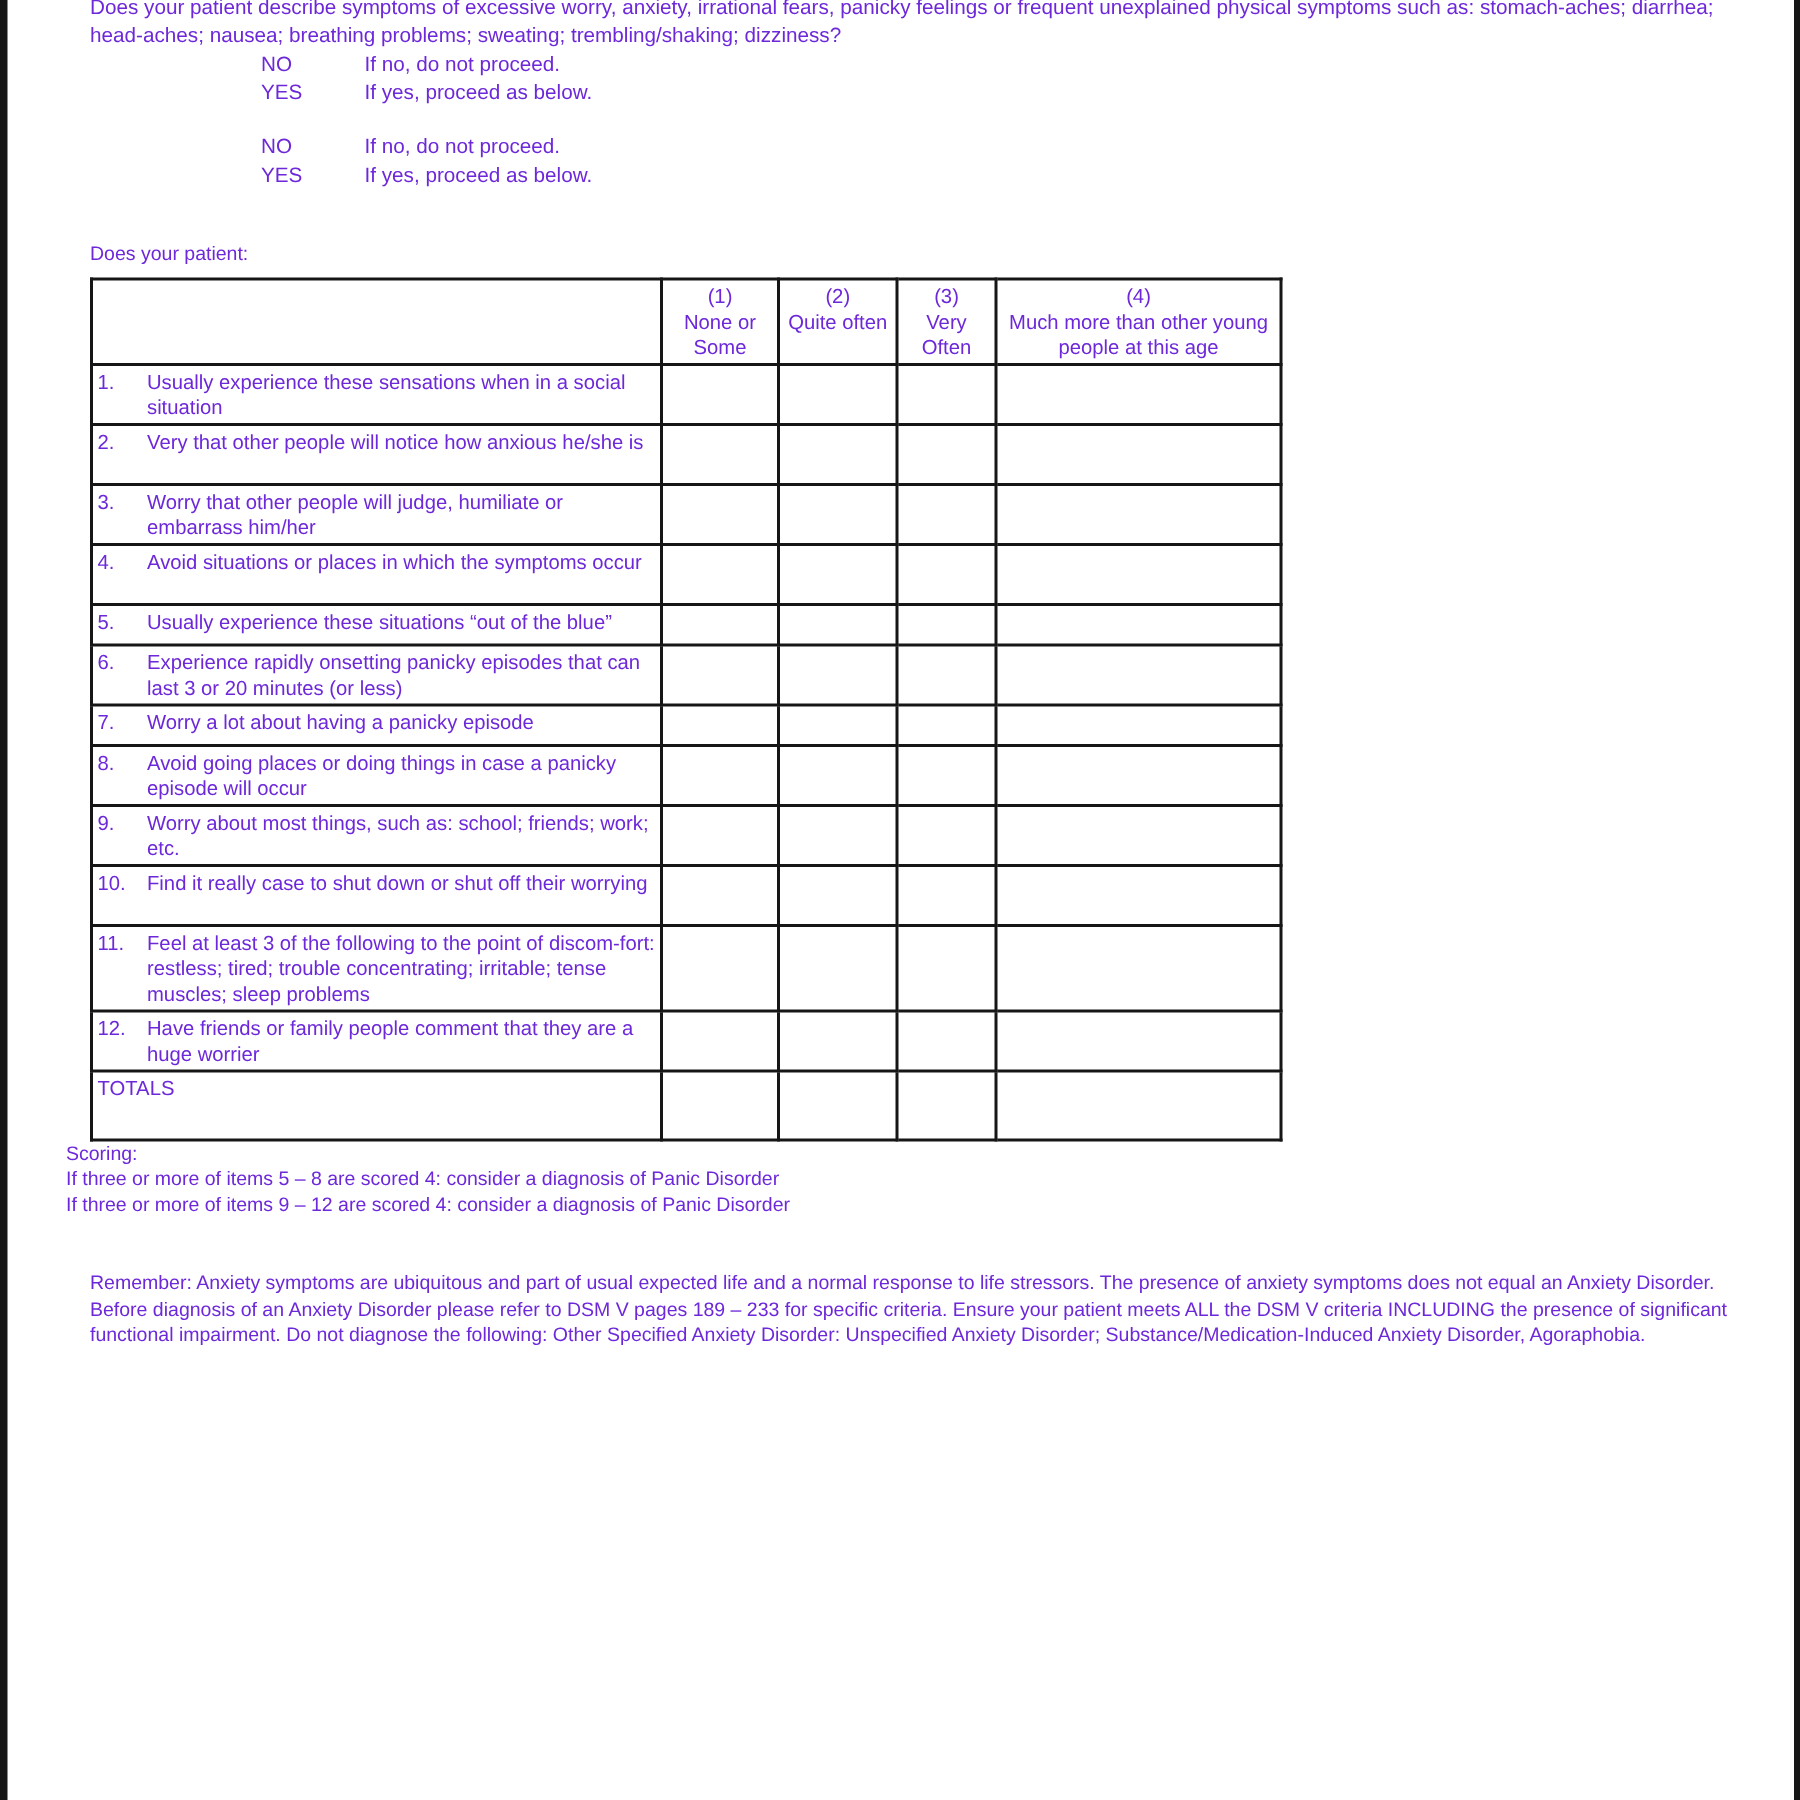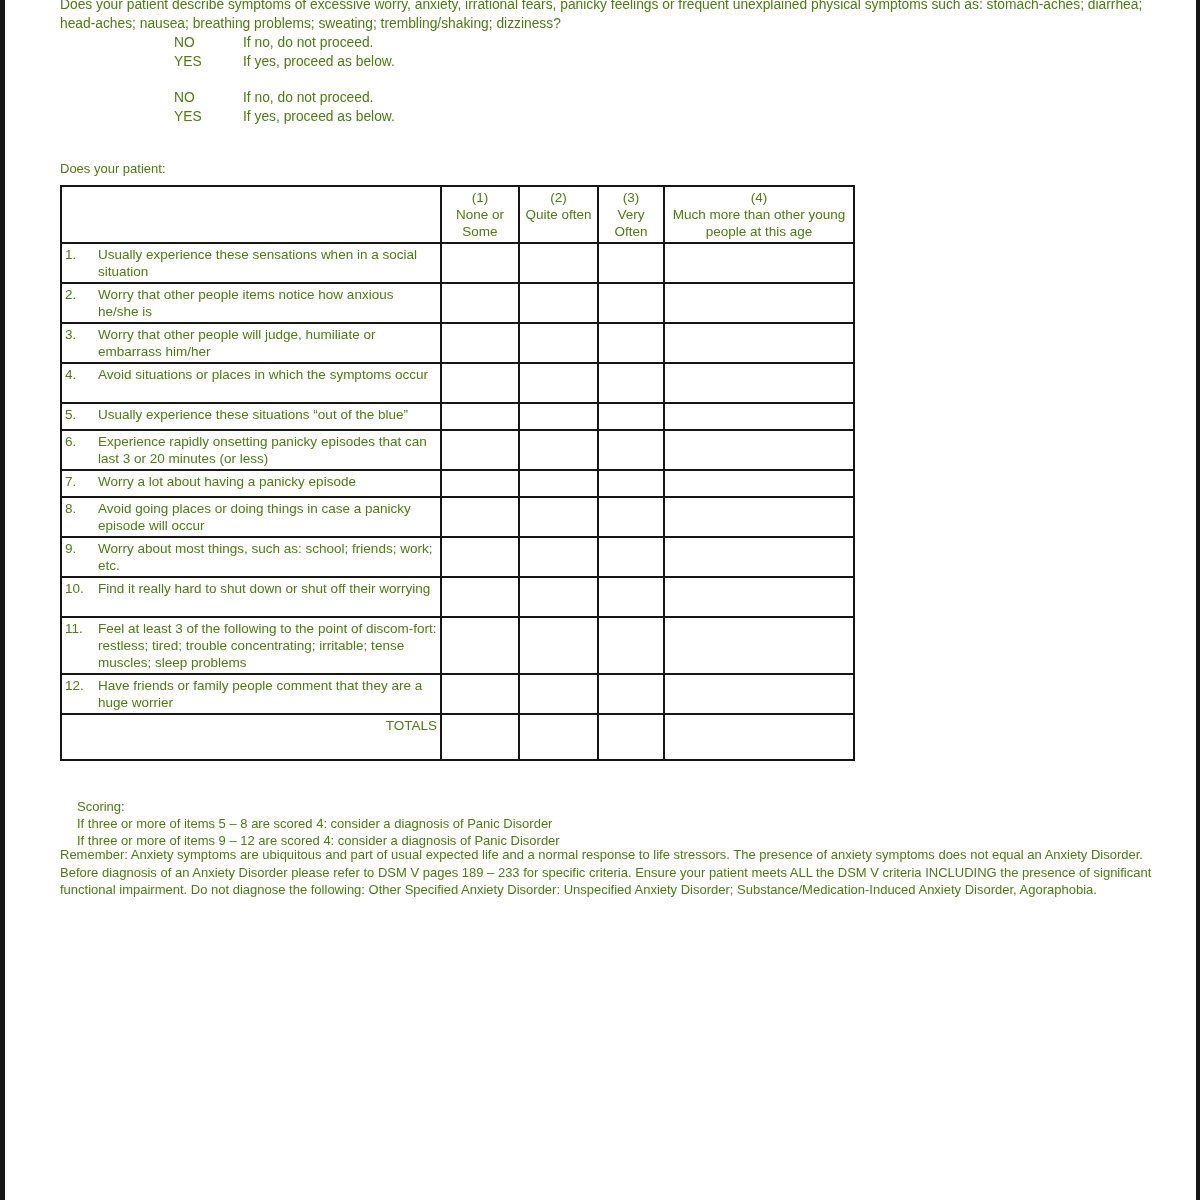--- a/index.html
+++ b/index.html
@@ -8,21 +8,21 @@
     background: #ffffff;
   }
   .page {
     position: relative;
     width: 1200px;
     height: 1200px;
     box-sizing: border-box;
     background: #ffffff;
     border-left: 5px solid #161616;
     border-right: 4px solid #161616;
-    color: #4d7c0f;
+    color: #6d28d9;
     font-family: "Liberation Sans", sans-serif;
     overflow: hidden;
   }
 
   
   .q-block {
     position: absolute;
     left: 55px;
     width: 1115px;
     font-size: 13.8px;
@@ -72,35 +72,34 @@
   tr.htot { height: 46px; }
   th.col-head { text-align: center; padding-top: 3px; }
   th.col-head .col-num { display: block; }
   th.col-head .col-label { display: block; }
   td.q-cell { padding: 2px 2px 2px 9px; }
   .q-inner { display: flex; }
   .q-num { flex: 0 0 33px; width: 33px; }
   .q-text { flex: 1; }
   td.a-cell { background: #ffffff; }
   td.tot-cell {
-    text-align: right;
+    text-align: left;
     font-size: 14px;
     padding: 5px 7px 0 0;
     vertical-align: top;
   }
 
   
   .scoring {
     position: absolute;
-    left: 72px;
+    left: 39px;
     top: 760px;
     width: 1110px;
     font-size: 13px;
     line-height: 17px;
-    margin-top: 38px;
   }
   .scoring-heading { margin: 0; }
   .scoring-line { margin: 0; }
 
   
   .remember {
     position: absolute;
     left: 55px;
     top: 846px;
     width: 1108px;
@@ -177,21 +176,21 @@
       <td class="a-cell"></td>
       <td class="a-cell"></td>
       <td class="a-cell"></td>
       <td class="a-cell"></td>
     </tr>
 
     <tr class="h2">
       <td class="q-cell">
             <div class="q-inner">
         <span class="q-num">2.</span>
-        <span class="q-text">Worry that other people items notice how anxious he/she is</span>
+        <span class="q-text">Very that other people will notice how anxious he/she is</span>
       </div>
           </td>
       <td class="a-cell"></td>
       <td class="a-cell"></td>
       <td class="a-cell"></td>
       <td class="a-cell"></td>
     </tr>
 
     <tr class="h2">
       <td class="q-cell">
@@ -281,21 +280,21 @@
       <td class="a-cell"></td>
       <td class="a-cell"></td>
       <td class="a-cell"></td>
       <td class="a-cell"></td>
     </tr>
 
     <tr class="h2">
       <td class="q-cell">
             <div class="q-inner">
         <span class="q-num">10.</span>
-        <span class="q-text">Find it really hard to shut down or shut off their worrying</span>
+        <span class="q-text">Find it really case to shut down or shut off their worrying</span>
       </div>
           </td>
       <td class="a-cell"></td>
       <td class="a-cell"></td>
       <td class="a-cell"></td>
       <td class="a-cell"></td>
     </tr>
 
     <tr class="h3">
       <td class="q-cell">

